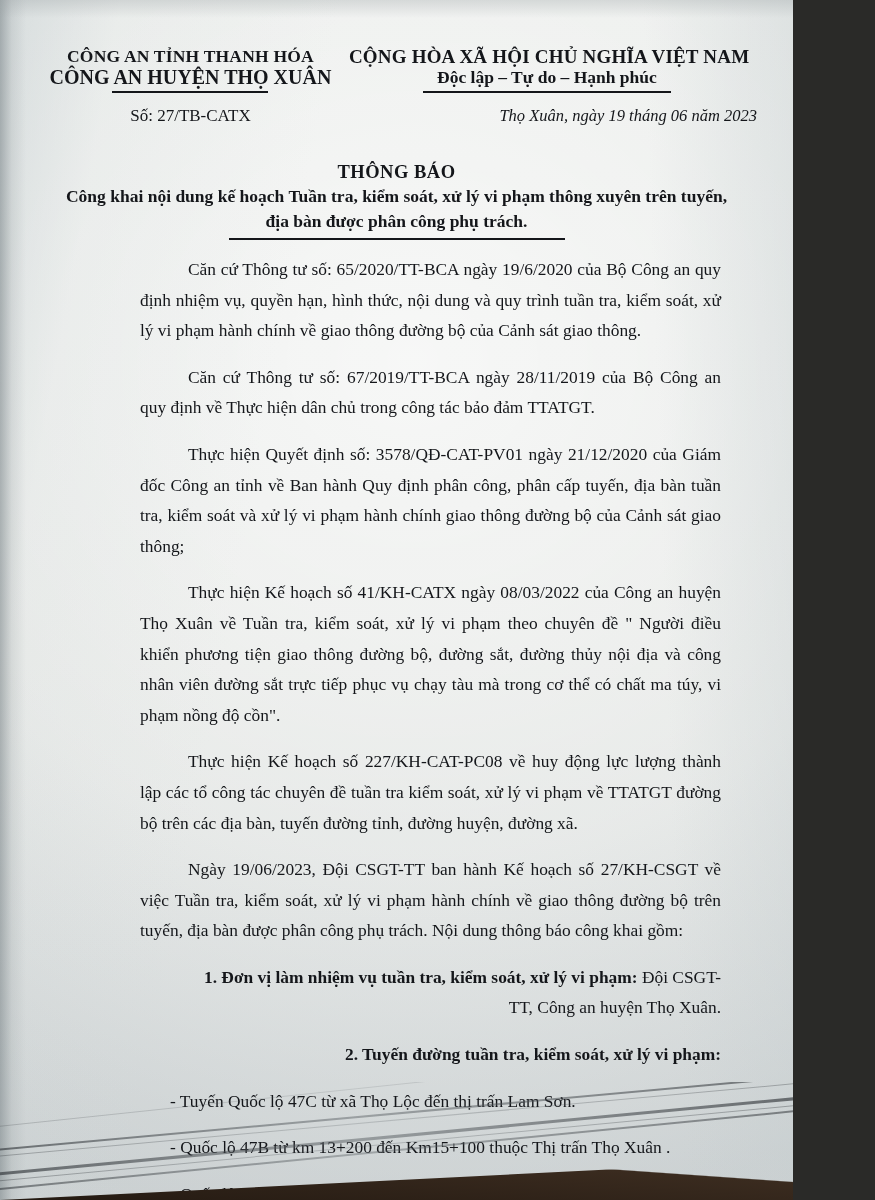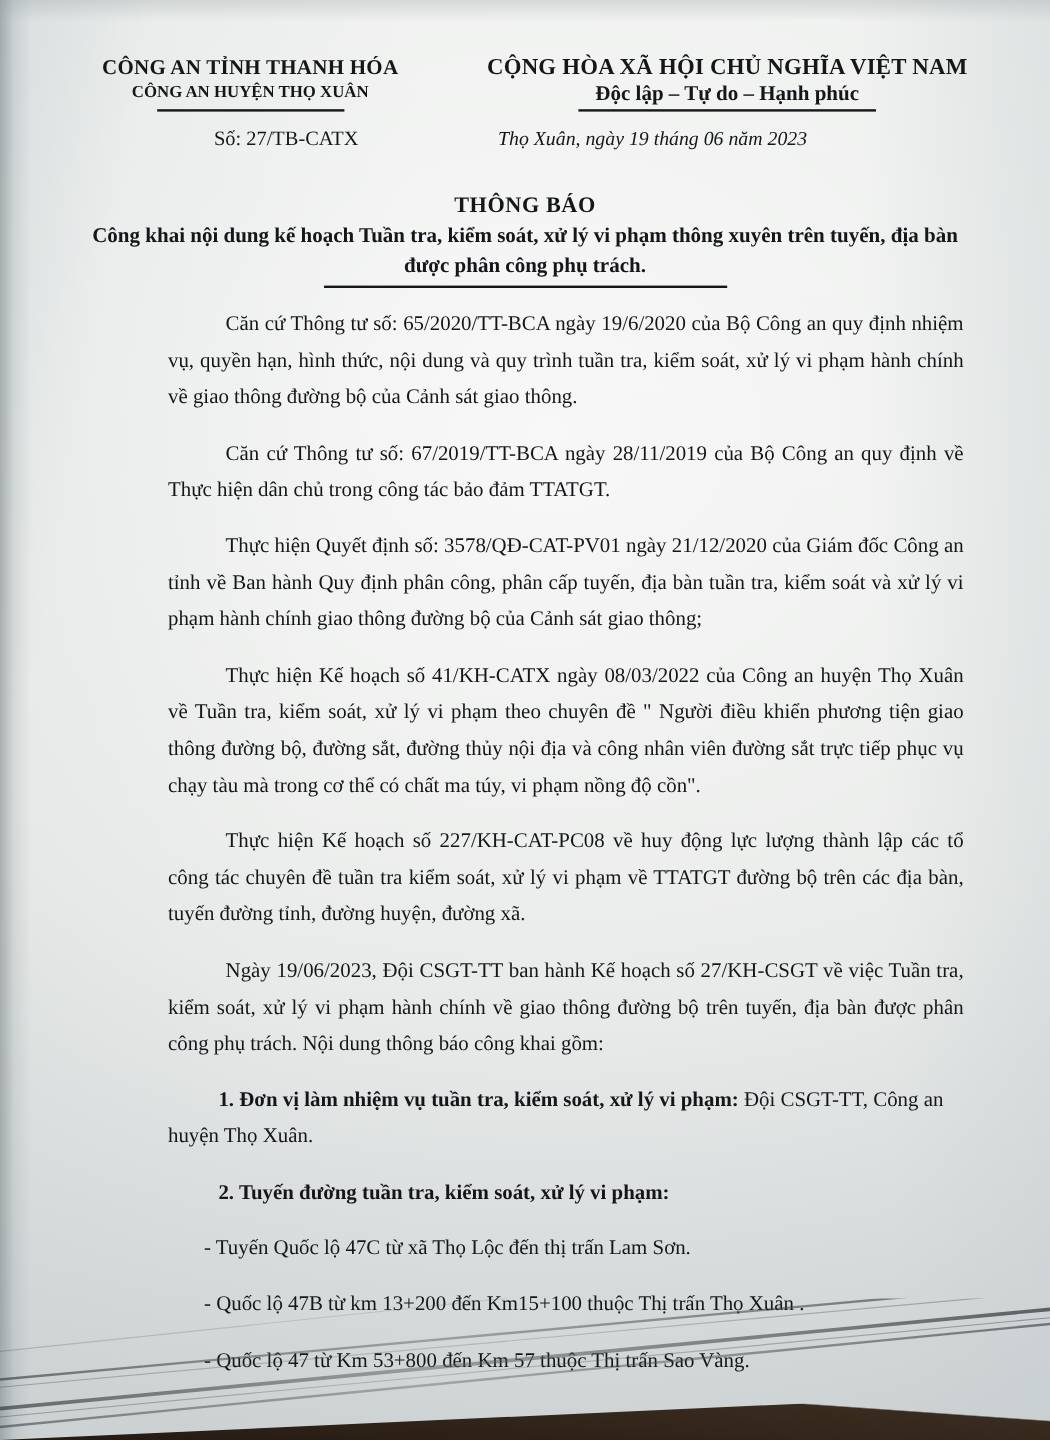--- a/index.html
+++ b/index.html
@@ -3,21 +3,21 @@
 <meta charset="utf-8">
 <title>Thông báo 27/TB-CATX</title>
 <style>
   html, body {
     margin: 0;
     padding: 0;
     background: #2a2a28;
   }
   #page {
     position: relative;
-    width: 875px;
+    width: 793px;
     height: 1200px;
     overflow: hidden;
     background: #e9eae8;
     font-family: "Liberation Serif", "DejaVu Serif", serif;
     color: #14161a;
   }
 
   
   #paper-tint {
     position: absolute;
@@ -139,21 +139,21 @@
   }
   .hdr-line1 {
     font-size: 17.5px;
     font-weight: bold;
     letter-spacing: 0.2px;
     line-height: 21px;
     white-space: nowrap;
   }
   .hdr-right .hdr-line1 { font-size: 19px; }
   .hdr-line2 {
-    font-size: 14px;
+    font-size: 20px;
     font-weight: bold;
     line-height: 21px;
     white-space: nowrap;
   }
   .hdr-right .hdr-line2 {
     font-size: 17.5px;
     font-weight: bold;
   }
   .rule {
     height: 1.6px;
@@ -162,33 +162,32 @@
   }
   .rule.left-rule { width: 156px; }
   .rule.right-rule { width: 248px; }
 
   .sub-row {
     position: absolute;
     top: 106px;
     width: 100%;
     display: flex;
     z-index: 5;
-    padding-left: 30px;
   }
   .sub-left {
     width: 44%;
     padding-left: 32px;
     box-sizing: border-box;
     text-align: center;
     font-size: 17px;
   }
   .sub-right {
     width: 56%;
     box-sizing: border-box;
-    text-align: left;
+    text-align: right;
     padding-right: 36px;
     font-size: 16.5px;
     font-style: italic;
   }
 
   .title-block {
     position: absolute;
     top: 160px;
     left: 0; right: 0;
     text-align: center;
@@ -229,21 +228,21 @@
     text-align: justify;
   }
   #body p.bullet {
     text-indent: 0;
     padding-left: 30px;
     text-align: left;
   }
   #body p.numbered {
     text-indent: 42px;
     font-weight: bold;
-    text-align: left;
+    text-align: right;
   }
   #body p .reg { font-weight: normal; }
 
   
   #stack {
     position: absolute;
     left: 0; right: 0; bottom: 0;
     height: 118px;
     z-index: 6;
     pointer-events: none;

